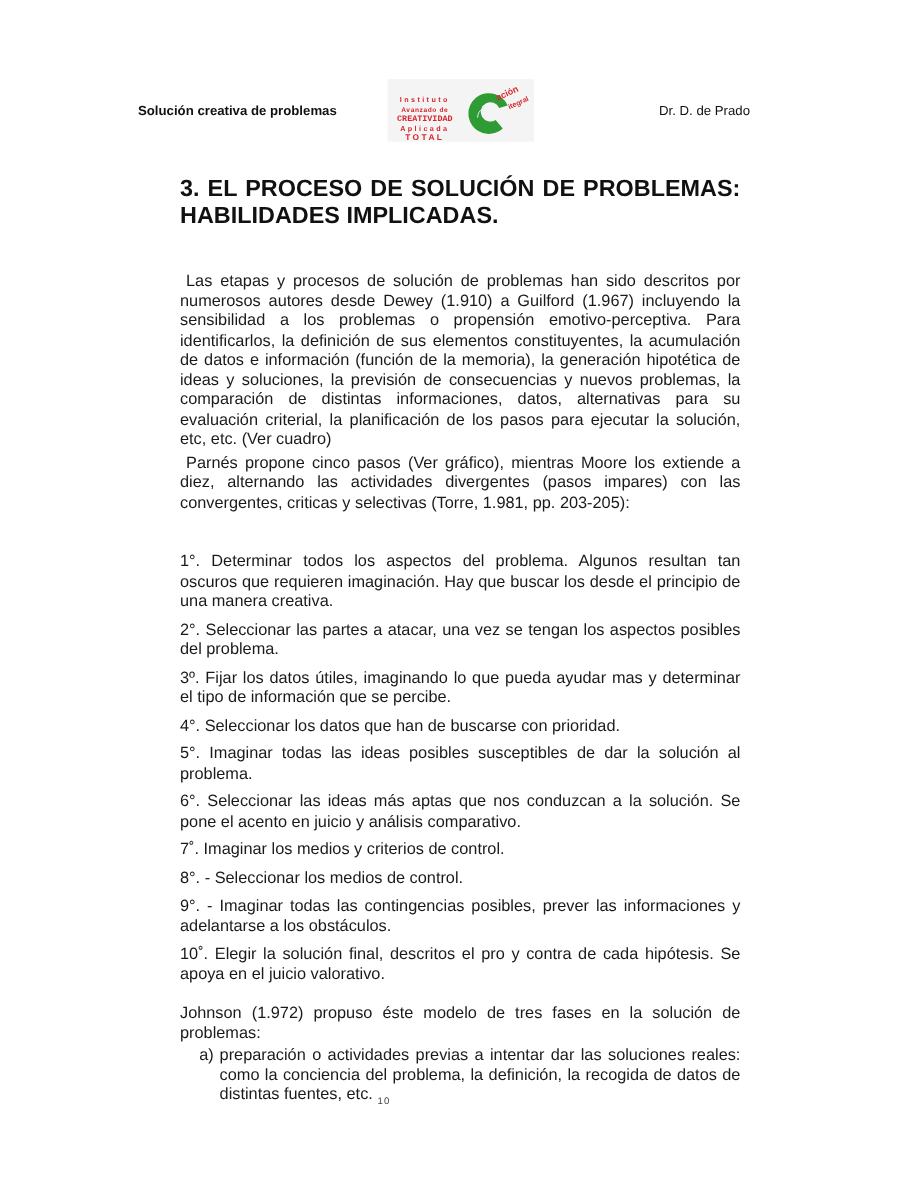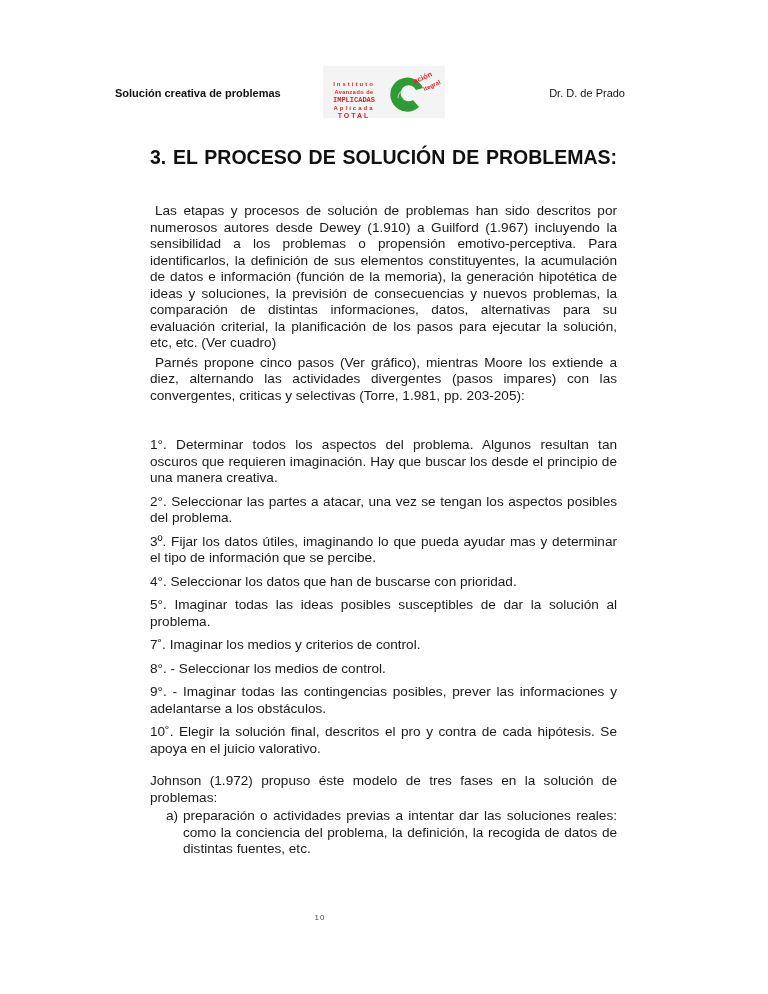--- a/index.html
+++ b/index.html
@@ -36,50 +36,52 @@
 </head>
 <body>
 
 <div class="page-header">
   <div class="hdr-left">Solución creativa de problemas</div>
 
   <div class="logo">
     <div class="logo-text">
       <span class="lt1">Instituto</span>
       <span class="lt2">Avanzado de</span>
-      <span class="lt3">IMPLICADAS</span>
+      <span class="lt3">CREATIVIDAD</span>
       <span class="lt4">Aplicada</span>
       <span class="lt5">TOTAL</span>
     </div>
     <svg class="logo-svg" width="62" height="52" viewBox="0 0 62 52">
       <path d="M40 22 A17 17 0 1 0 36 41 L30 34 A8 8 0 1 1 33 24 Z" fill="#2f9b35"></path>
       <circle cx="24" cy="32" r="18" fill="none" stroke="#2f9b35" stroke-width="0"></circle>
       <path d="M15 32 A9 9 0 0 1 28 24" fill="none" stroke="#e8f4e8" stroke-width="0.8"></path>
       <text x="30" y="14" font-size="7.5" font-weight="bold" fill="#d6262d" transform="rotate(-25 40 12)" font-family="Liberation Sans, sans-serif">ación</text>
       <text x="40" y="22" font-size="6" font-weight="bold" fill="#d6262d" transform="rotate(-25 48 20)" font-family="Liberation Sans, sans-serif">itegral</text>
     </svg>
   </div>
 
   <div class="hdr-right">Dr. D. de Prado</div>
 </div>
 
 <div class="content">
   <h1 class="title">
     <span class="t1">3. EL PROCESO DE SOLUCIÓN DE PROBLEMAS:</span>
+    <span class="t2">HABILIDADES IMPLICADAS.</span>
   </h1>
 
   <p class="intro1">Las etapas y procesos de solución de problemas han sido descritos por numerosos autores desde Dewey (1.910) a Guilford (1.967) incluyendo la sensibilidad a los problemas o propensión emotivo-perceptiva. Para identificarlos, la definición de sus elementos constituyentes, la acumulación de datos e información (función de la memoria), la generación hipotética de ideas y soluciones, la previsión de consecuencias y nuevos problemas, la comparación de distintas informaciones, datos, alternativas para su evaluación criterial, la planificación de los pasos para ejecutar la solución, etc, etc. (Ver cuadro)</p>
   <p class="intro2">Parnés propone cinco pasos (Ver gráfico), mientras Moore los extiende a diez, alternando las actividades divergentes (pasos impares) con las convergentes, criticas y selectivas (Torre, 1.981, pp. 203-205):</p>
 
   <div class="steps">
     <p class="step"><span>1°.</span><span> Determinar todos los aspectos del problema. Algunos resultan tan oscuros que requieren imaginación. Hay que buscar los desde el principio de una manera creativa.</span></p>
     <p class="step"><span>2°.</span><span> Seleccionar las partes a atacar, una vez se tengan los aspectos posibles del problema.</span></p>
     <p class="step"><span>3º.</span><span> Fijar los datos útiles, imaginando lo que pueda ayudar mas y determinar el tipo de información que se percibe.</span></p>
     <p class="step"><span>4°.</span><span> Seleccionar los datos que han de buscarse con prioridad.</span></p>
     <p class="step"><span>5°.</span><span> Imaginar todas las ideas posibles susceptibles de dar la solución al problema.</span></p>
+    <p class="step"><span>6°.</span><span> Seleccionar las ideas más aptas que nos conduzcan a la solución. Se pone el acento en juicio y análisis comparativo.</span></p>
     <p class="step"><span>7˚.</span><span> Imaginar los medios y criterios de control.</span></p>
     <p class="step"><span>8°.</span><span> - Seleccionar los medios de control.</span></p>
     <p class="step"><span>9°.</span><span> - Imaginar todas las contingencias posibles, prever las informaciones y adelantarse a los obstáculos.</span></p>
     <p class="step"><span>10˚.</span><span> Elegir la solución final, descritos el pro y contra de cada hipótesis. Se apoya en el juicio valorativo.</span></p>
   </div>
 
   <p class="johnson">Johnson (1.972) propuso éste modelo de tres fases en la solución de problemas:</p>
   <div class="sublist">
     <div class="subitem">
       <span class="lbl">a)</span>

